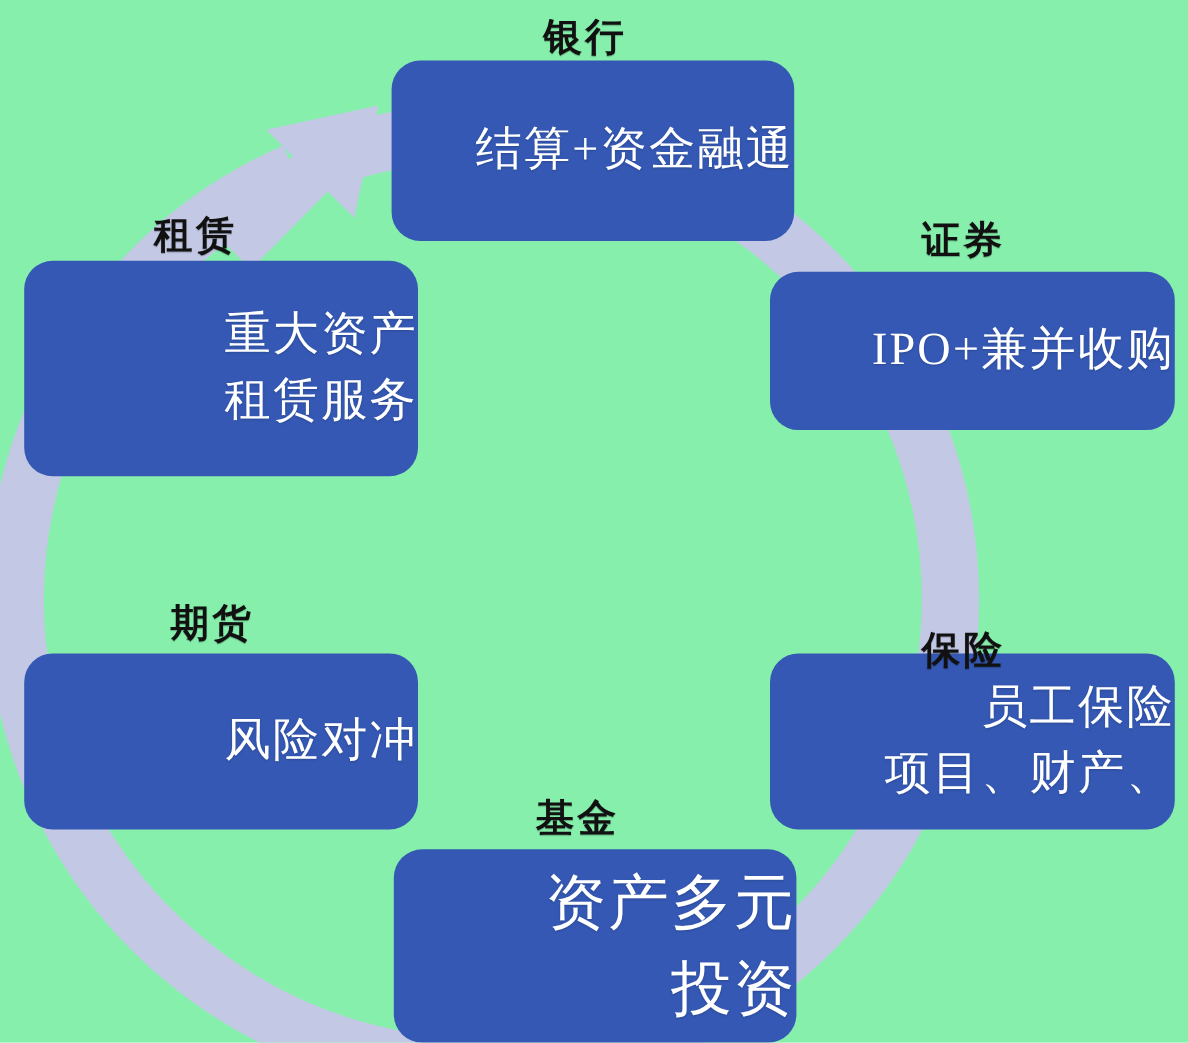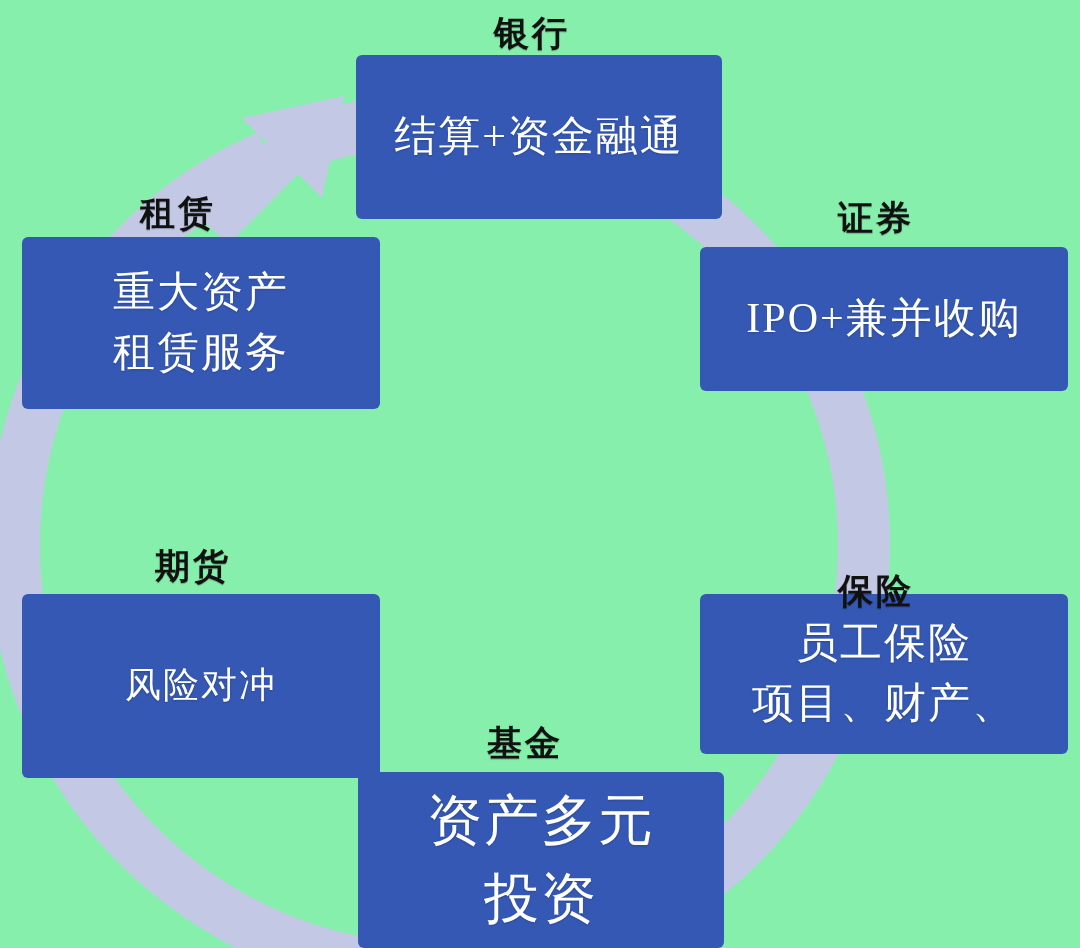--- a/index.html
+++ b/index.html
@@ -22,24 +22,24 @@
     position: absolute;
     left: 0;
     top: 0;
     width: 1080px;
     height: 948px;
   }
   .node {
     position: absolute;
     box-sizing: border-box;
     background: #3458B3;
-    border-radius: 6px;
+    border-radius: 26px;
     display: flex;
     flex-direction: column;
-    align-items: center;
+    align-items: flex-end;
     justify-content: center;
     color: #ffffff;
     text-align: center;
     font-family: "Liberation Serif", "DejaVu Serif", serif;
     letter-spacing: 2px;
     text-shadow: 0 1px 2px rgba(0,0,0,0.18);
     z-index: 3;
   }
   .node .line {
     display: block;
@@ -56,22 +56,22 @@
     white-space: nowrap;
     z-index: 4;
     text-shadow: 0 1px 1px rgba(0,0,0,0.28);
   }
 
   
   #node-bank      { left: 356px; top: 55px;  width: 366px; height: 164px; font-size: 42px; }
   #node-securities{ left: 700px; top: 247px; width: 368px; height: 144px; font-size: 42px; }
   #node-insurance { left: 700px; top: 594px; width: 368px; height: 160px; font-size: 42px; }
   #node-fund      { left: 358px; top: 772px; width: 366px; height: 176px; font-size: 55px; }
-  #node-futures   { left: 22px;  top: 594px; width: 358px; height: 184px; font-size: 36px; }
-  #node-leasing   { left: 22px;  top: 237px; width: 358px; height: 172px; font-size: 42px; }
+  #node-futures   { left: 22px;  top: 594px; width: 358px; height: 160px; font-size: 42px; }
+  #node-leasing   { left: 22px;  top: 237px; width: 358px; height: 196px; font-size: 42px; }
 
   
   #caption-bank       { left: 494px; top: 10px; }
   #caption-securities { left: 838px; top: 195px; }
   #caption-insurance  { left: 838px; top: 568px; }
   #caption-fund       { left: 487px; top: 720px; }
   #caption-futures    { left: 155px; top: 543px; }
   #caption-leasing    { left: 140px; top: 190px; text-align: center; }
 </style>
 </head>

